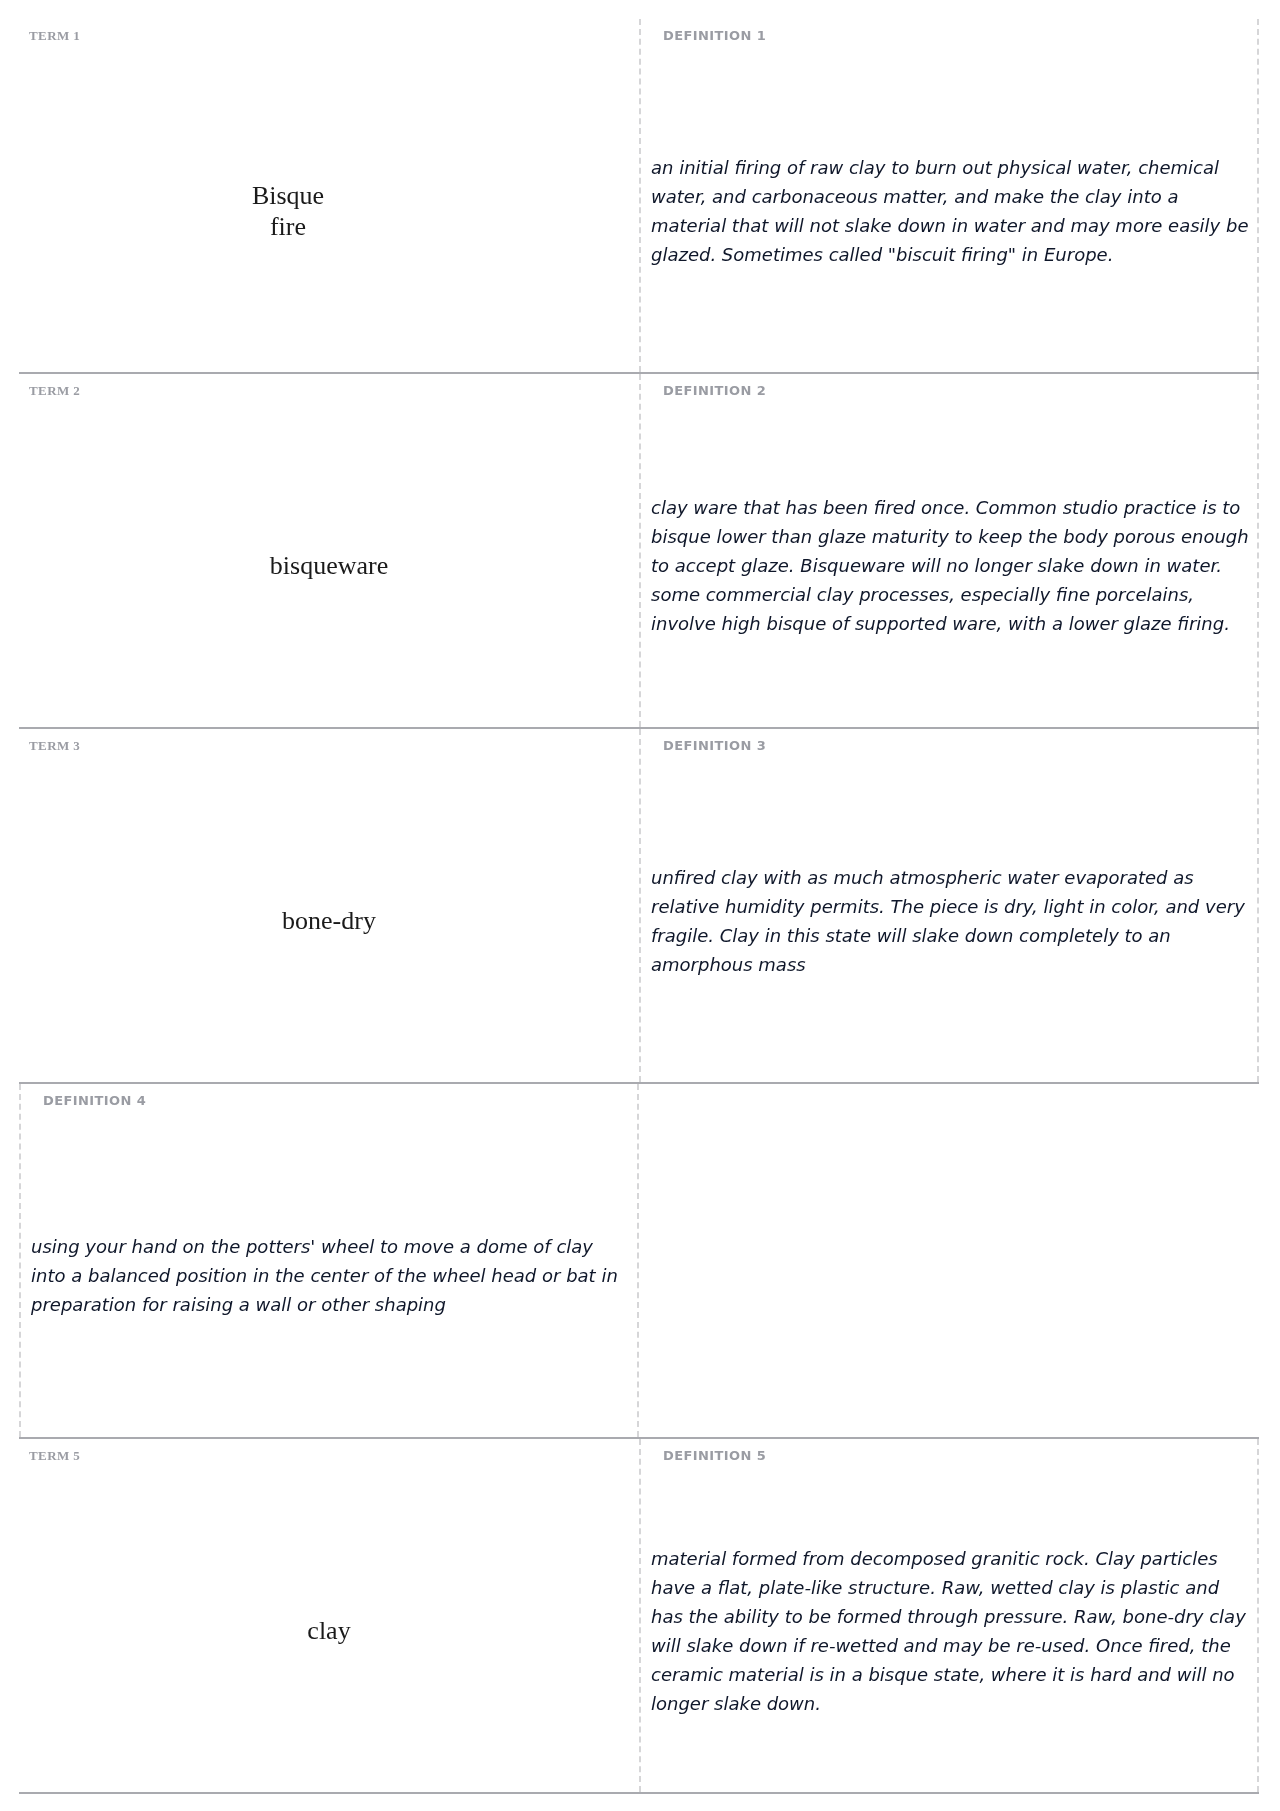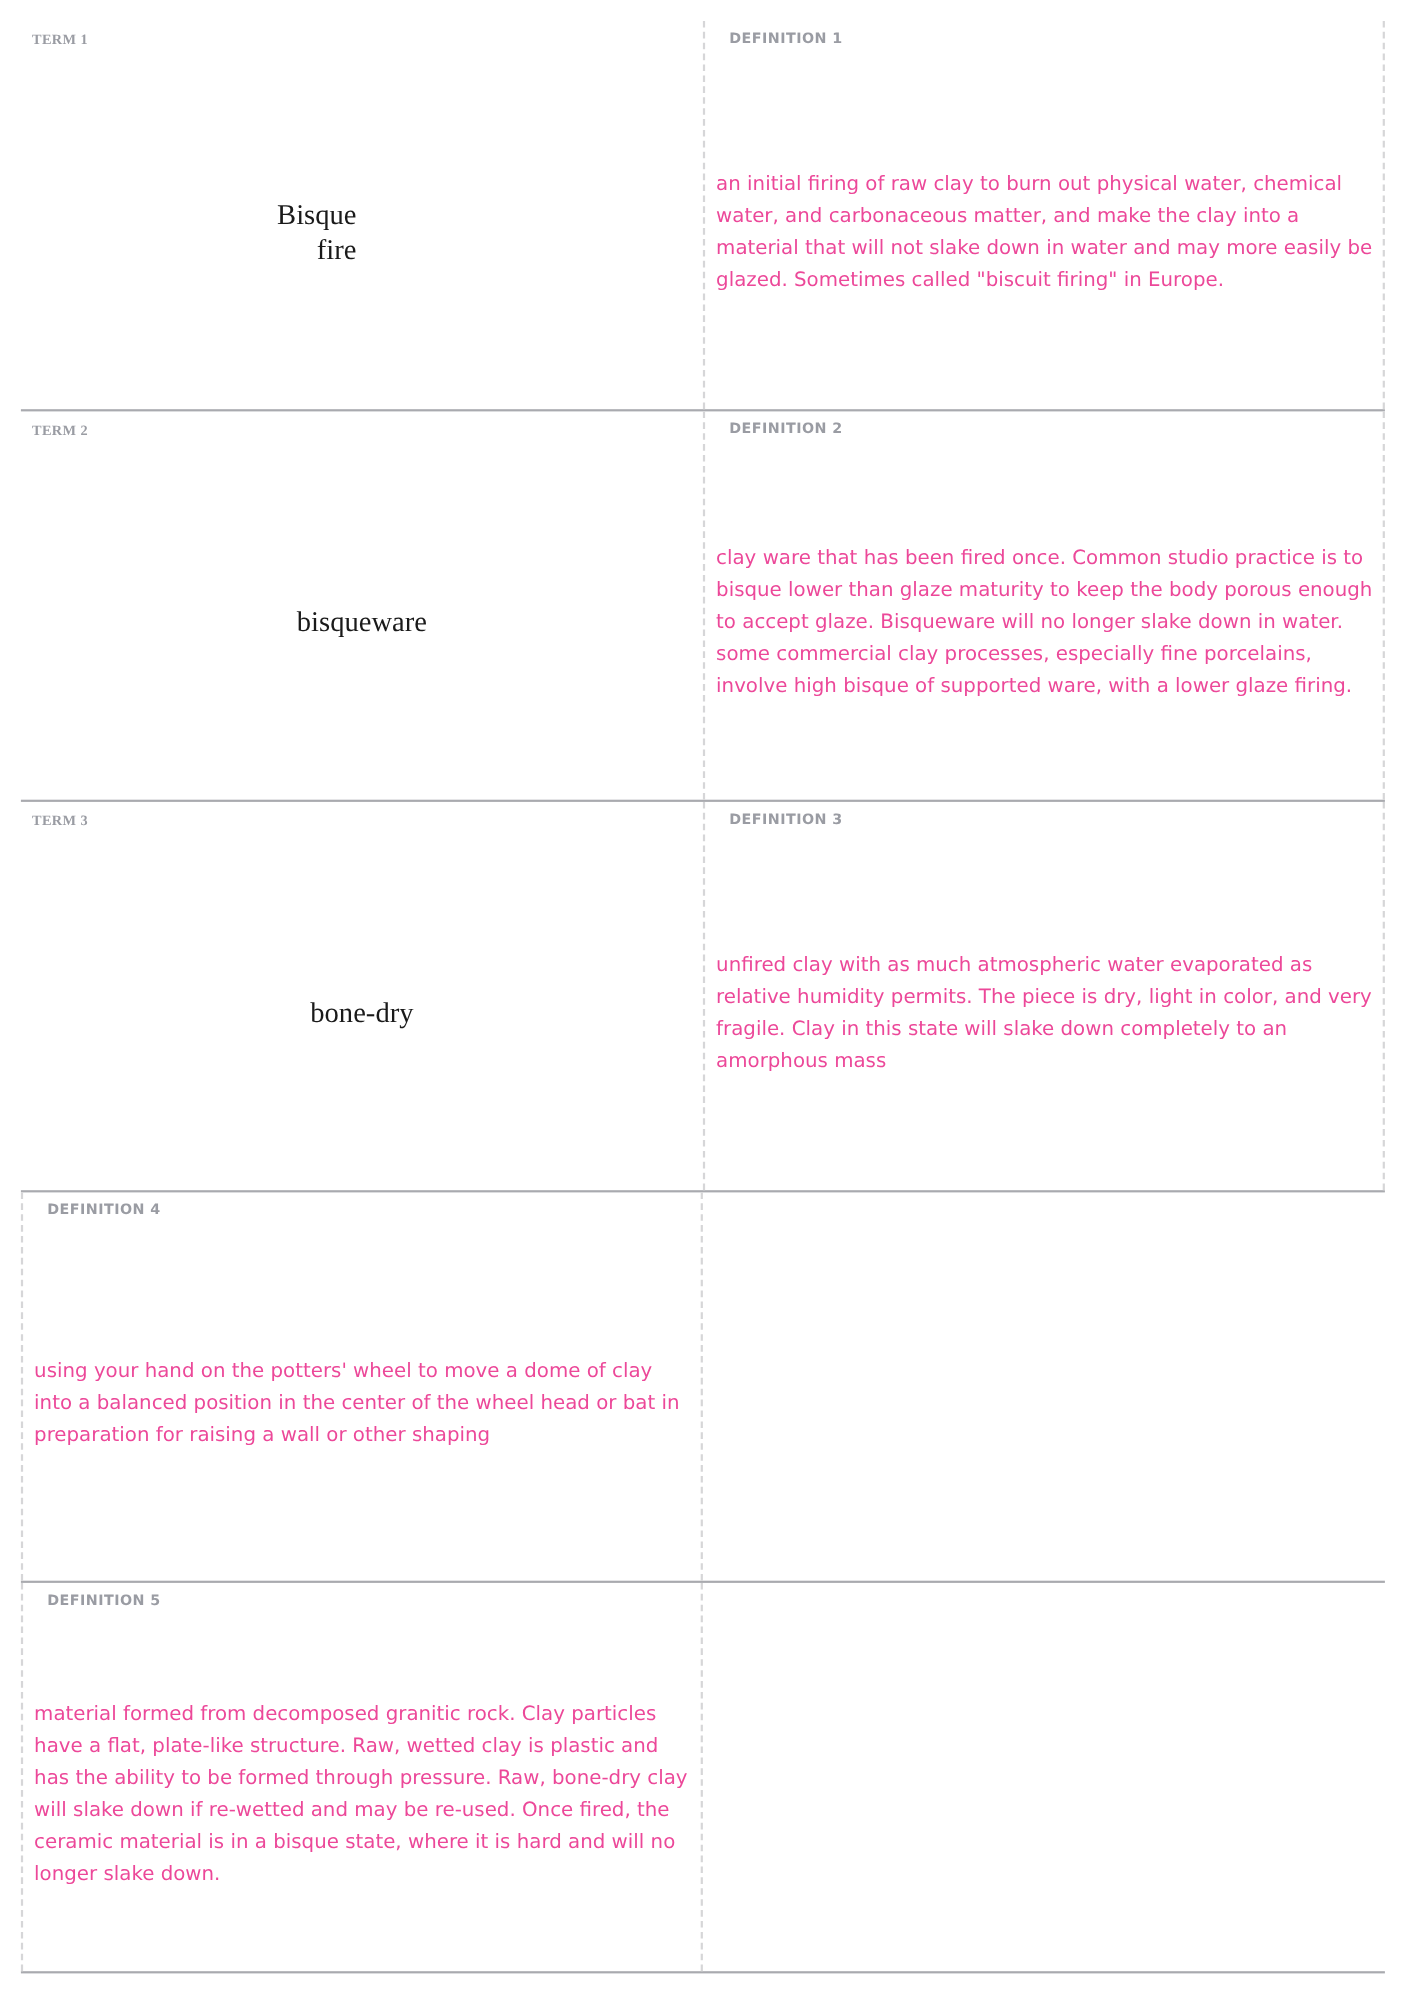--- a/index.html
+++ b/index.html
@@ -62,37 +62,38 @@
     align-items: center;
     justify-content: center;
   }
   .term-text {
     font-size: 26px;
     line-height: 31px;
     color: #1a1a1a;
     text-align: center;
   }
   .term-text.multiline {
-    text-align: right;
+    text-align: center;
     white-space: pre-line;
     margin-left: -82px;
   }
   .def-body {
     position: absolute;
     left: 10px;
     right: 6px;
     top: 30px;
     bottom: 0;
     display: flex;
     align-items: center;
   }
   .def-text {
     font-size: 18px;
     line-height: 29px;
-    color: #ec4899;
+    color: #0f172a;
+    font-style: italic;
   }
 </style>
 </head>
 <body>
 
 <div class="sheet">
 
   <div class="row">
     <div class="cell term-cell">
       <div class="label">TERM 1</div>
@@ -142,20 +143,26 @@
   <div class="row">
     <div class="cell def-cell">
       <div class="label">DEFINITION 4</div>
       <div class="def-body">
         <div class="def-text">using your hand on the potters' wheel to move a dome of clay into a balanced position in the center of the wheel head or bat in preparation for raising a wall or other shaping</div>
       </div>
     </div>
   </div>
 
   <div class="row">
+    <div class="cell term-cell">
+      <div class="label">TERM 5</div>
+      <div class="term-body">
+        <div class="term-text">clay</div>
+      </div>
+    </div>
     <div class="cell def-cell">
       <div class="label">DEFINITION 5</div>
       <div class="def-body">
         <div class="def-text">material formed from decomposed granitic rock. Clay particles have a flat, plate-like structure. Raw, wetted clay is plastic and has the ability to be formed through pressure. Raw, bone-dry clay will slake down if re-wetted and may be re-used. Once fired, the ceramic material is in a bisque state, where it is hard and will no longer slake down.</div>
       </div>
     </div>
   </div>
 
 </div>
 

